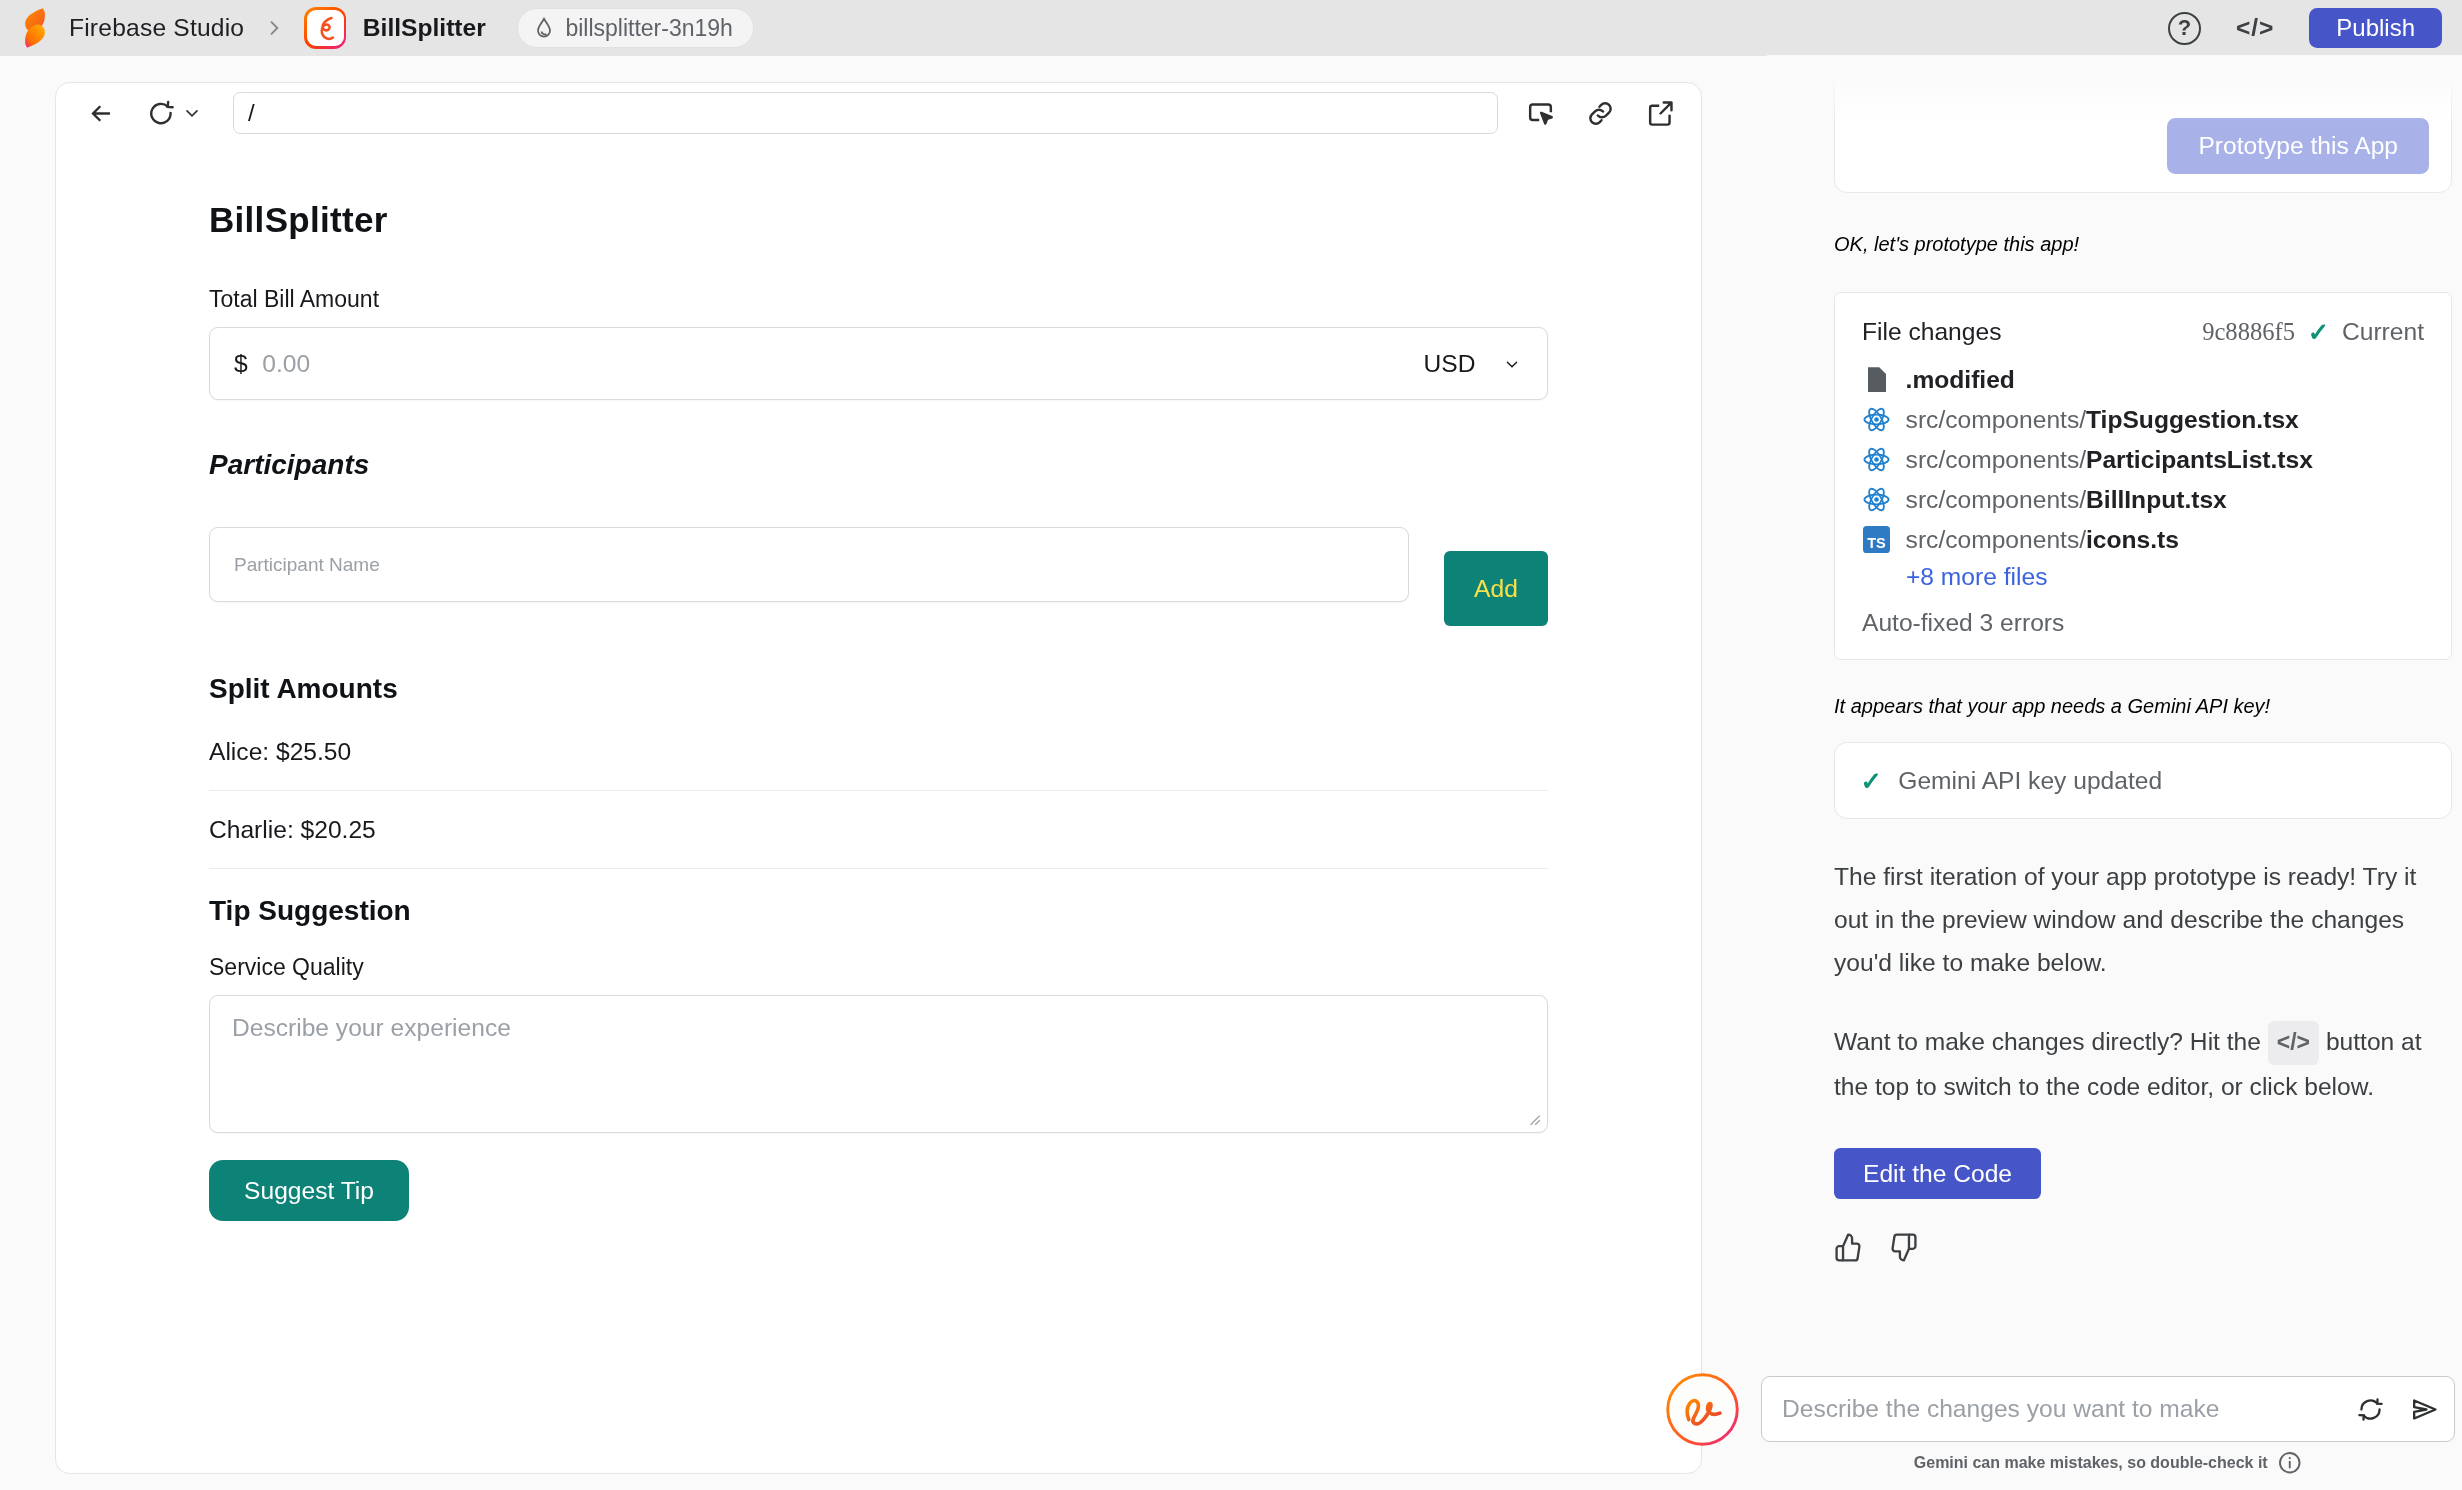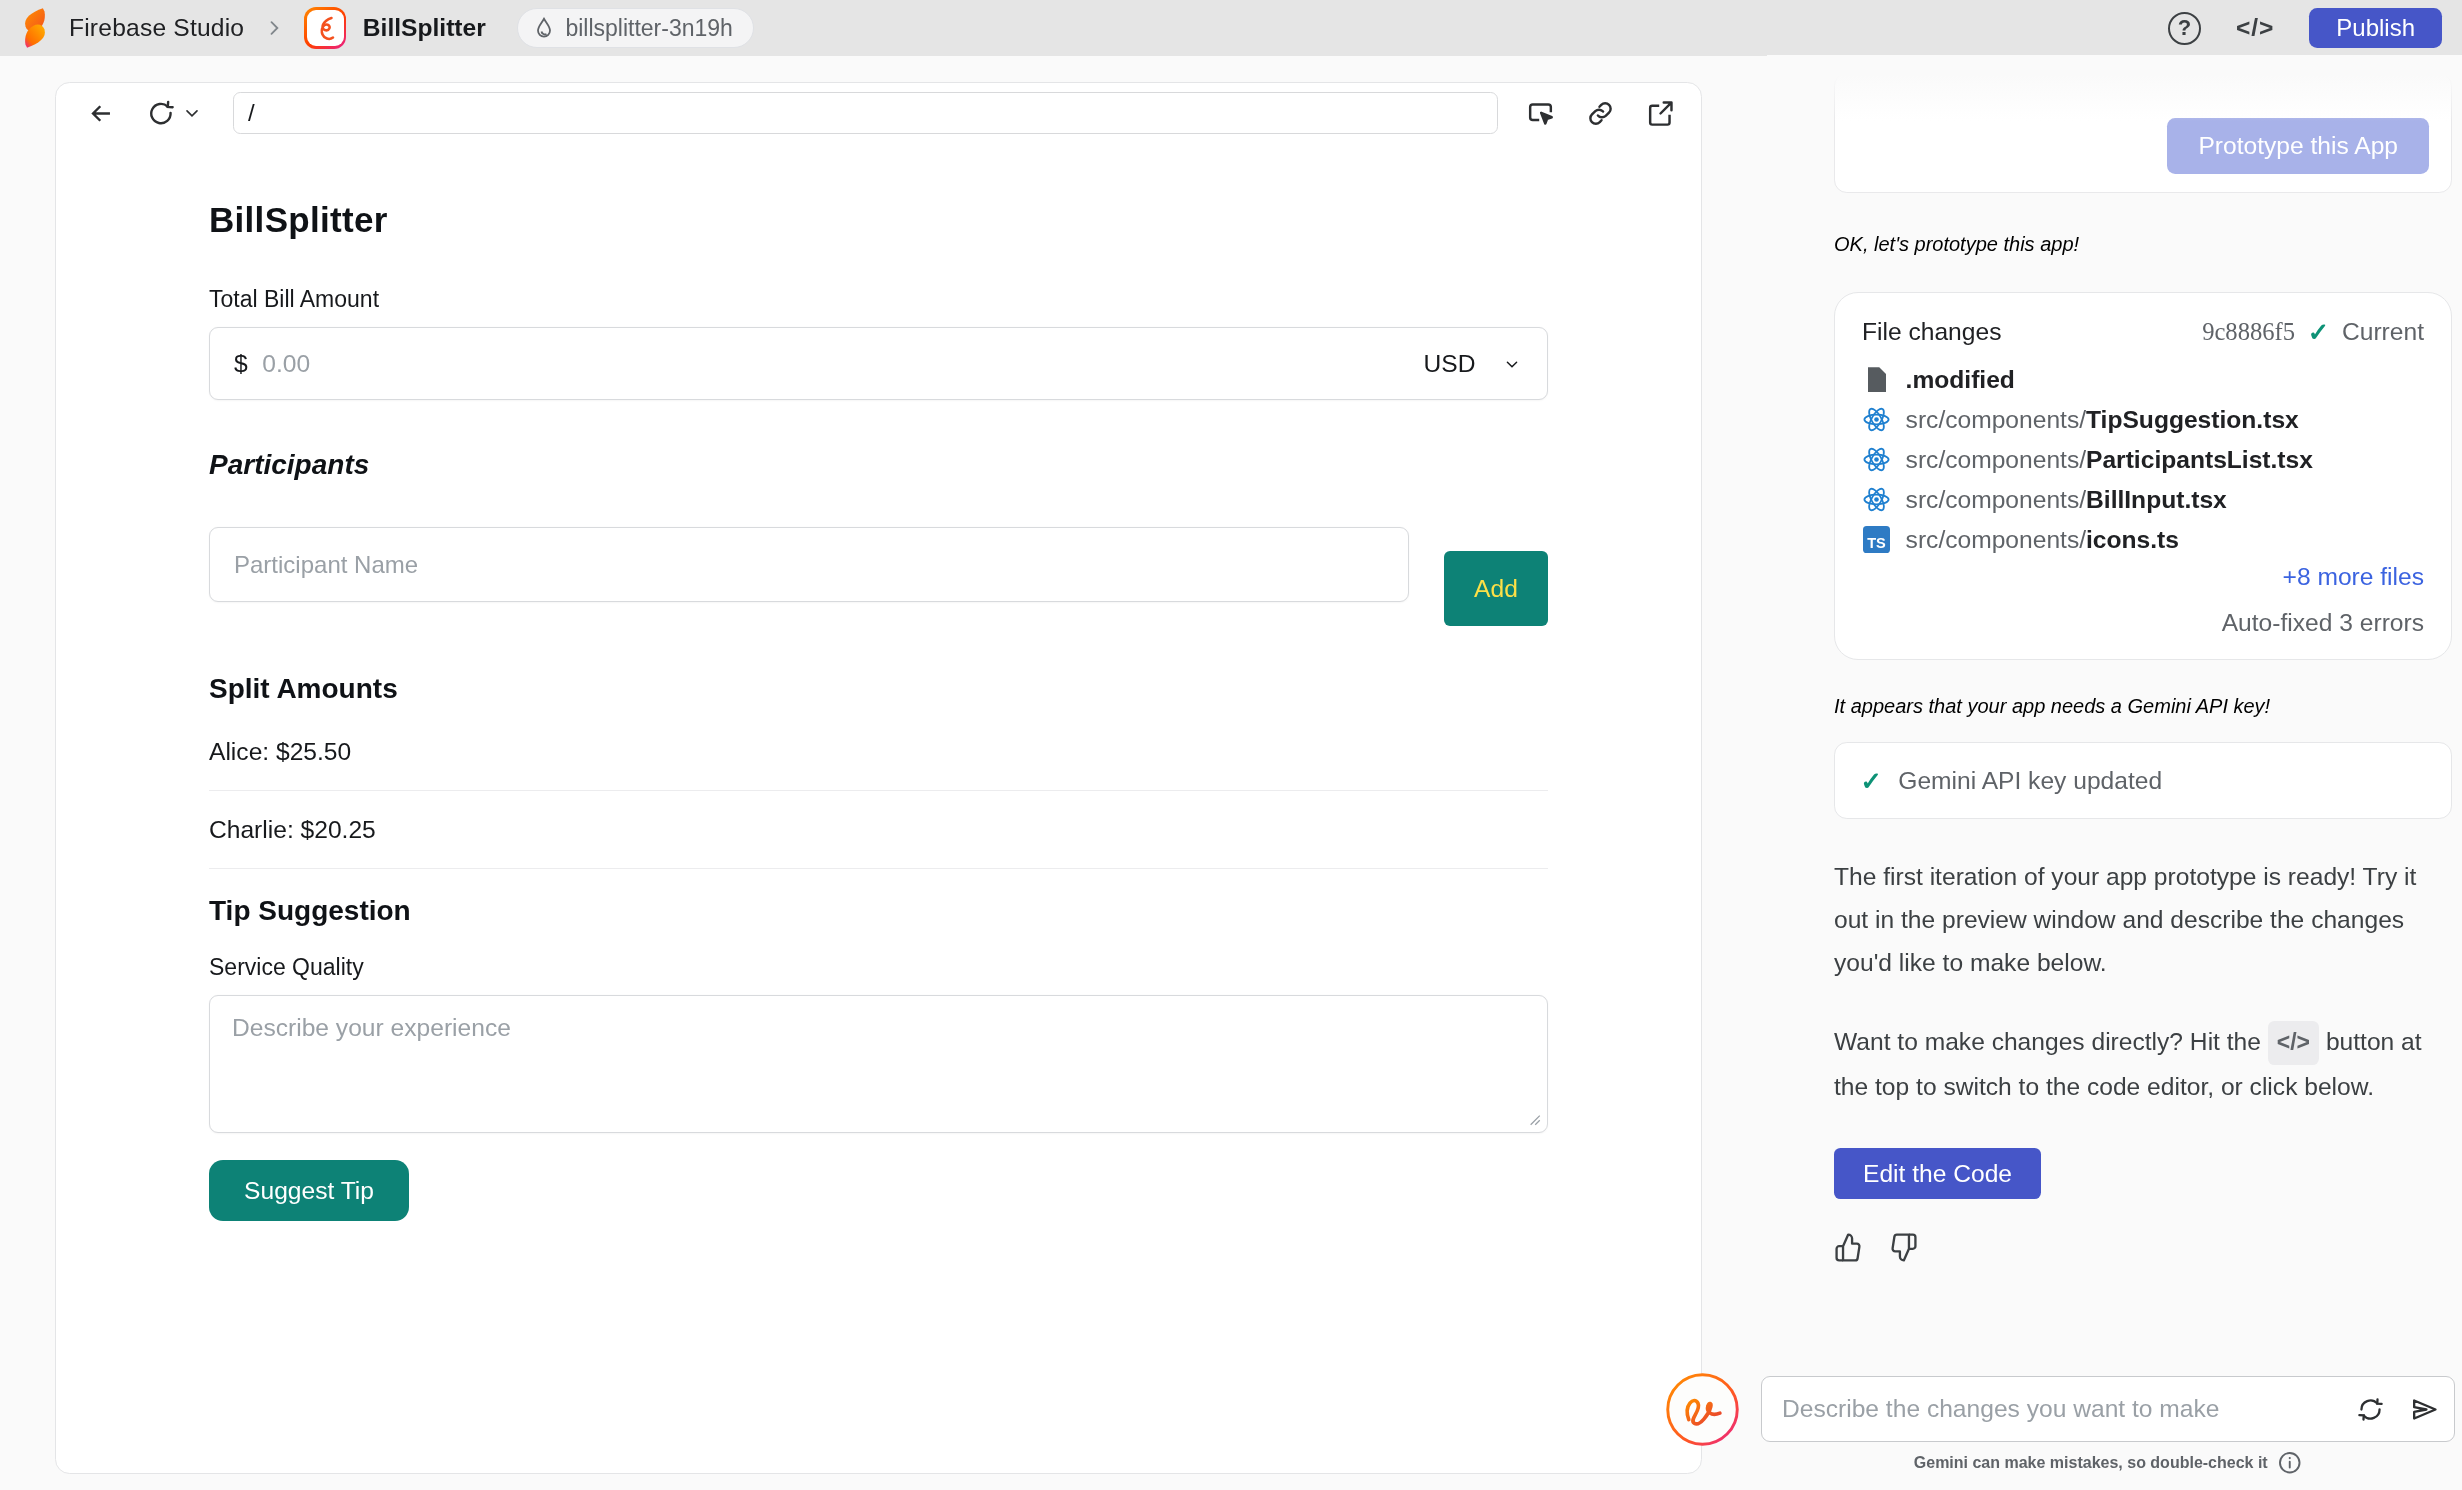--- a/index.html
+++ b/index.html
@@ -83,21 +83,21 @@
   }
   .amount-input::placeholder, .text-input::placeholder, .composer-input::placeholder { color:#9aa0a6; }
   .cur-select { display:flex; align-items:center; gap:25.5px; margin-right:24px; cursor:pointer; }
   .cur-code { font-size:24.6px; color:#17191c; }
 
   .pv-h2 { font-size:28px; font-weight:700; color:#0f1216; }
   .participants-h { margin-top:49px;font-style:italic; }
   .participant-row { margin-top:22px; display:flex; align-items:center; width:1339px; }
   .text-input {
     flex:1; height:75px; border:1.8px solid #d8dadd; border-radius:9px;
-    font-size:24px; padding:0 24px; font-family:inherit; color:#17191c; outline:none;
+    font-size:19px; padding:0 24px; font-family:inherit; color:#17191c; outline:none;
     box-shadow:0 0.9px 1.8px rgba(0,0,0,.04);
   }
   .add-btn {
     width:104px; height:75px; margin-left:35px; border:none; border-radius:6px;
     background:#0d8276; color:#fde047; font-size:24.6px; font-family:inherit; cursor:pointer;margin-top:48px;
   }
   .split-h { margin-top:47px; }
   .split-list { width:1339px; margin-top:7.3px; }
   .split-row { padding:25.5px 0 24px; font-size:24.6px; color:#17191c; border-bottom:1.8px solid #ececee; }
   .tip-h { margin-top:25.5px; }
@@ -129,23 +129,22 @@
   }
   .top-fade {
     position:absolute; left:0; right:0; top:55px; height:66px;
     background:linear-gradient(#fafafa 30%, rgba(250,250,250,0)); pointer-events:none;
   }
 
   .chat-msg { font-size:20px; color:#000000;font-style:italic; }
   .intro-msg { margin-top:40px; }
 
   .fc-card {
-    margin-top:36px; background:#fff; border:1.8px solid #e6e7e9; border-radius:24px;
+    margin-top:36px; background:#fff; border:1.8px solid #e6e7e9; border-radius:7px;
     padding:24px 27px 22px; 
-    text-align:right;
   }
   .fc-head { display:flex; align-items:center; }
   .fc-title { font-size:24.6px; color:#202124; }
   .fc-right { margin-left:auto; display:flex; align-items:center; gap:12.8px; }
   .fc-hash { font-family:"Liberation Serif", serif; font-size:24.6px; color:#5f6368; }
   .fc-status { font-size:24.6px; color:#5f6368; }
   .check { color:#0d9276; font-size:25.5px; font-weight:600; }
   .fc-files { margin-top:12.8px; }
   .fc-row { display:flex; align-items:center; height:40px; font-size:24.6px; }
   .fc-ic { width:29px; display:flex; justify-content:center; margin-right:14.6px; flex:none; }

